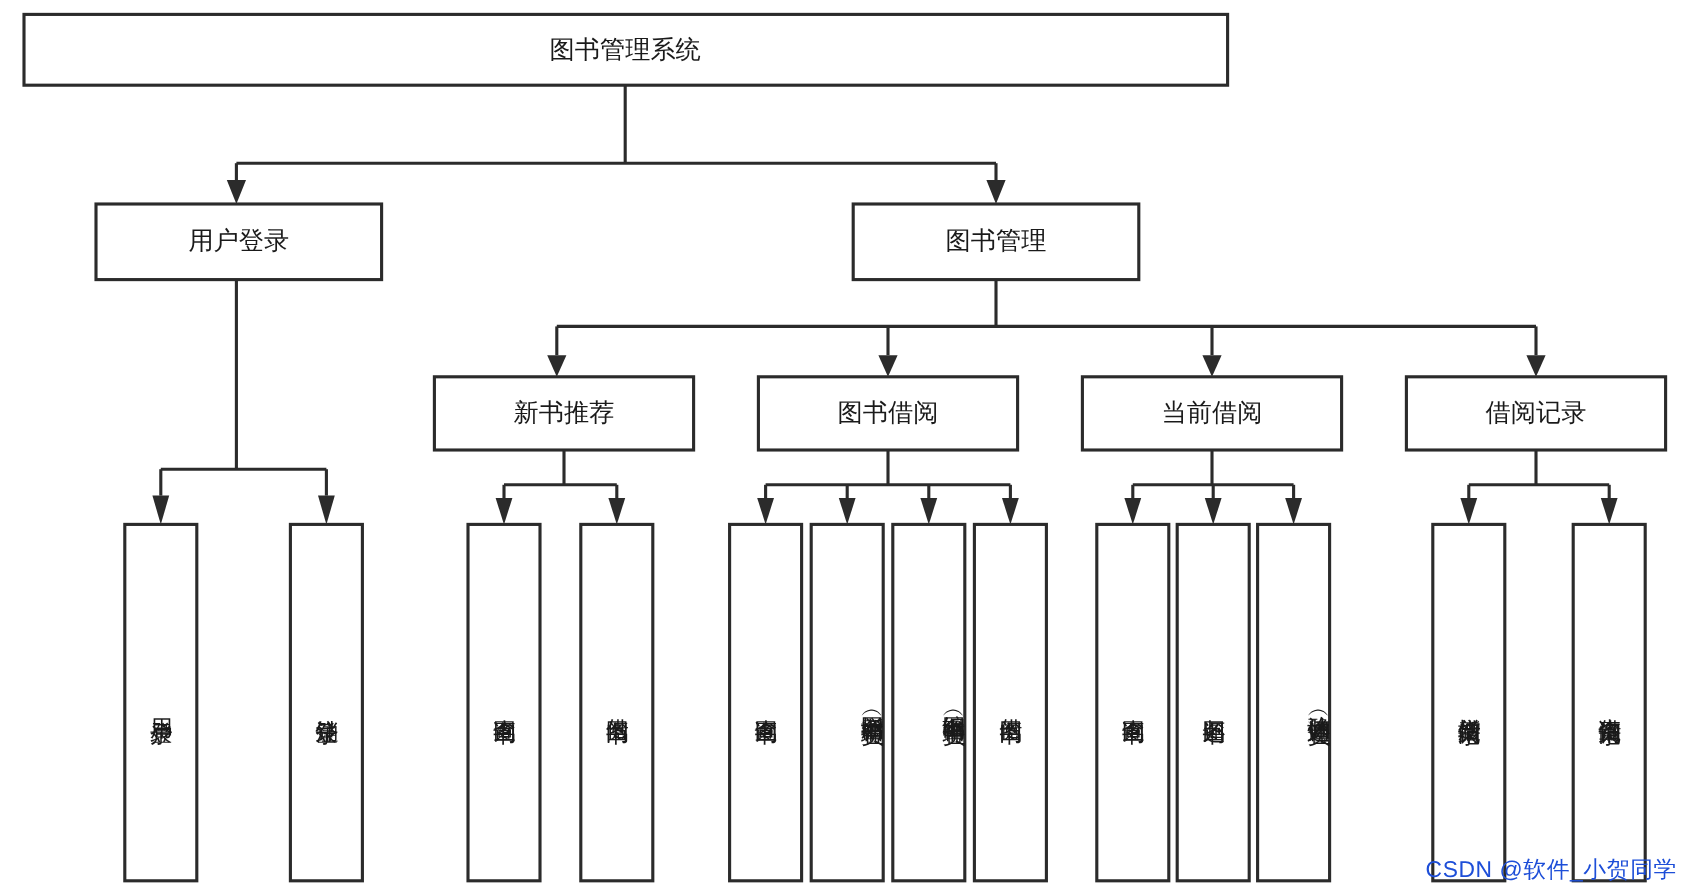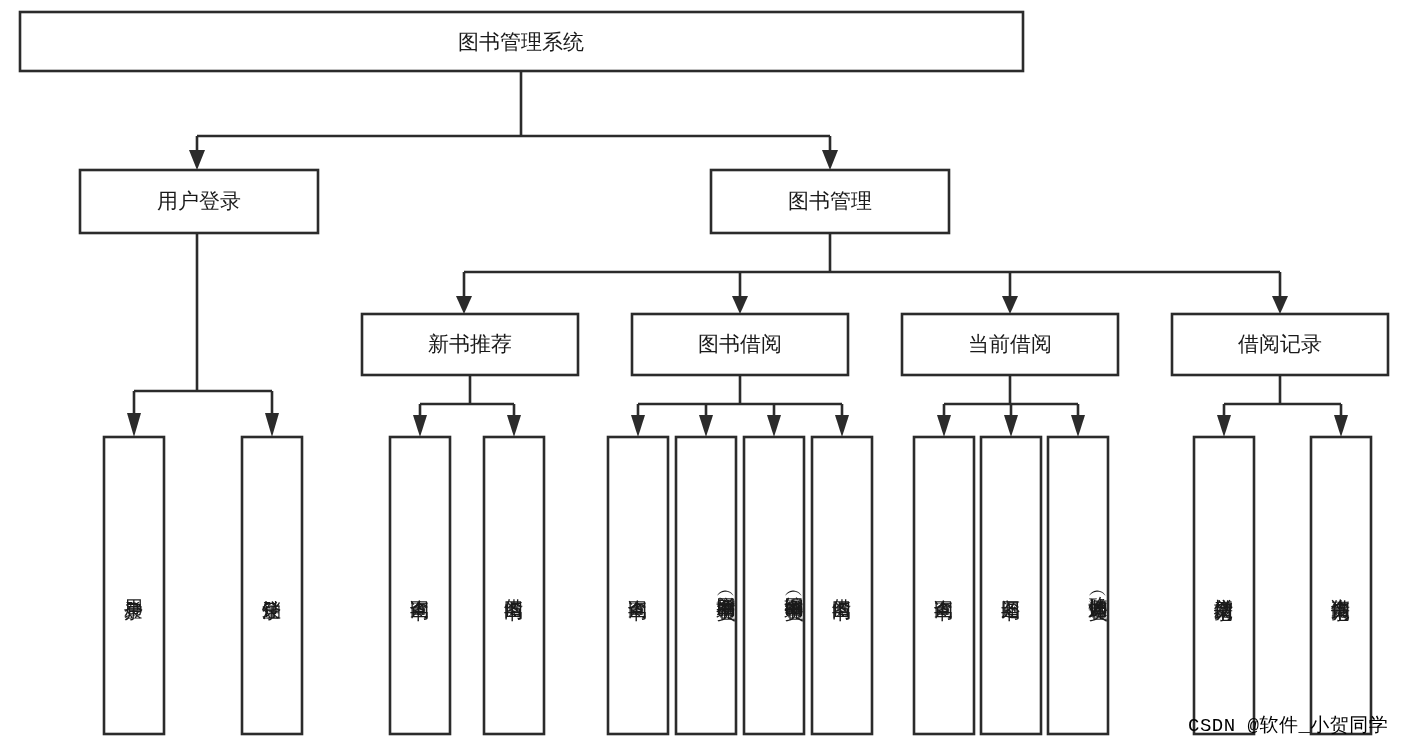--- a/index.html
+++ b/index.html
@@ -59,23 +59,23 @@
     text-orientation: upright;
     letter-spacing: 1px;
     white-space: nowrap;
     display: flex;
     align-items: center;
     justify-content: center;
     pointer-events: none;
   }
   .watermark {
     position: absolute;
-    font-family: Liberation Mono, monospace;
+    font-family: Liberation Sans, sans-serif;
     font-size: 19px;
-    color: #000000;
+    color: #1d4ed8;
     left: 1188px;
     top: 712px;
     white-space: nowrap;
     letter-spacing: 0.5px;
   }
 </style>
 </head>
 <body>
 
 <div id="diagram-root">

